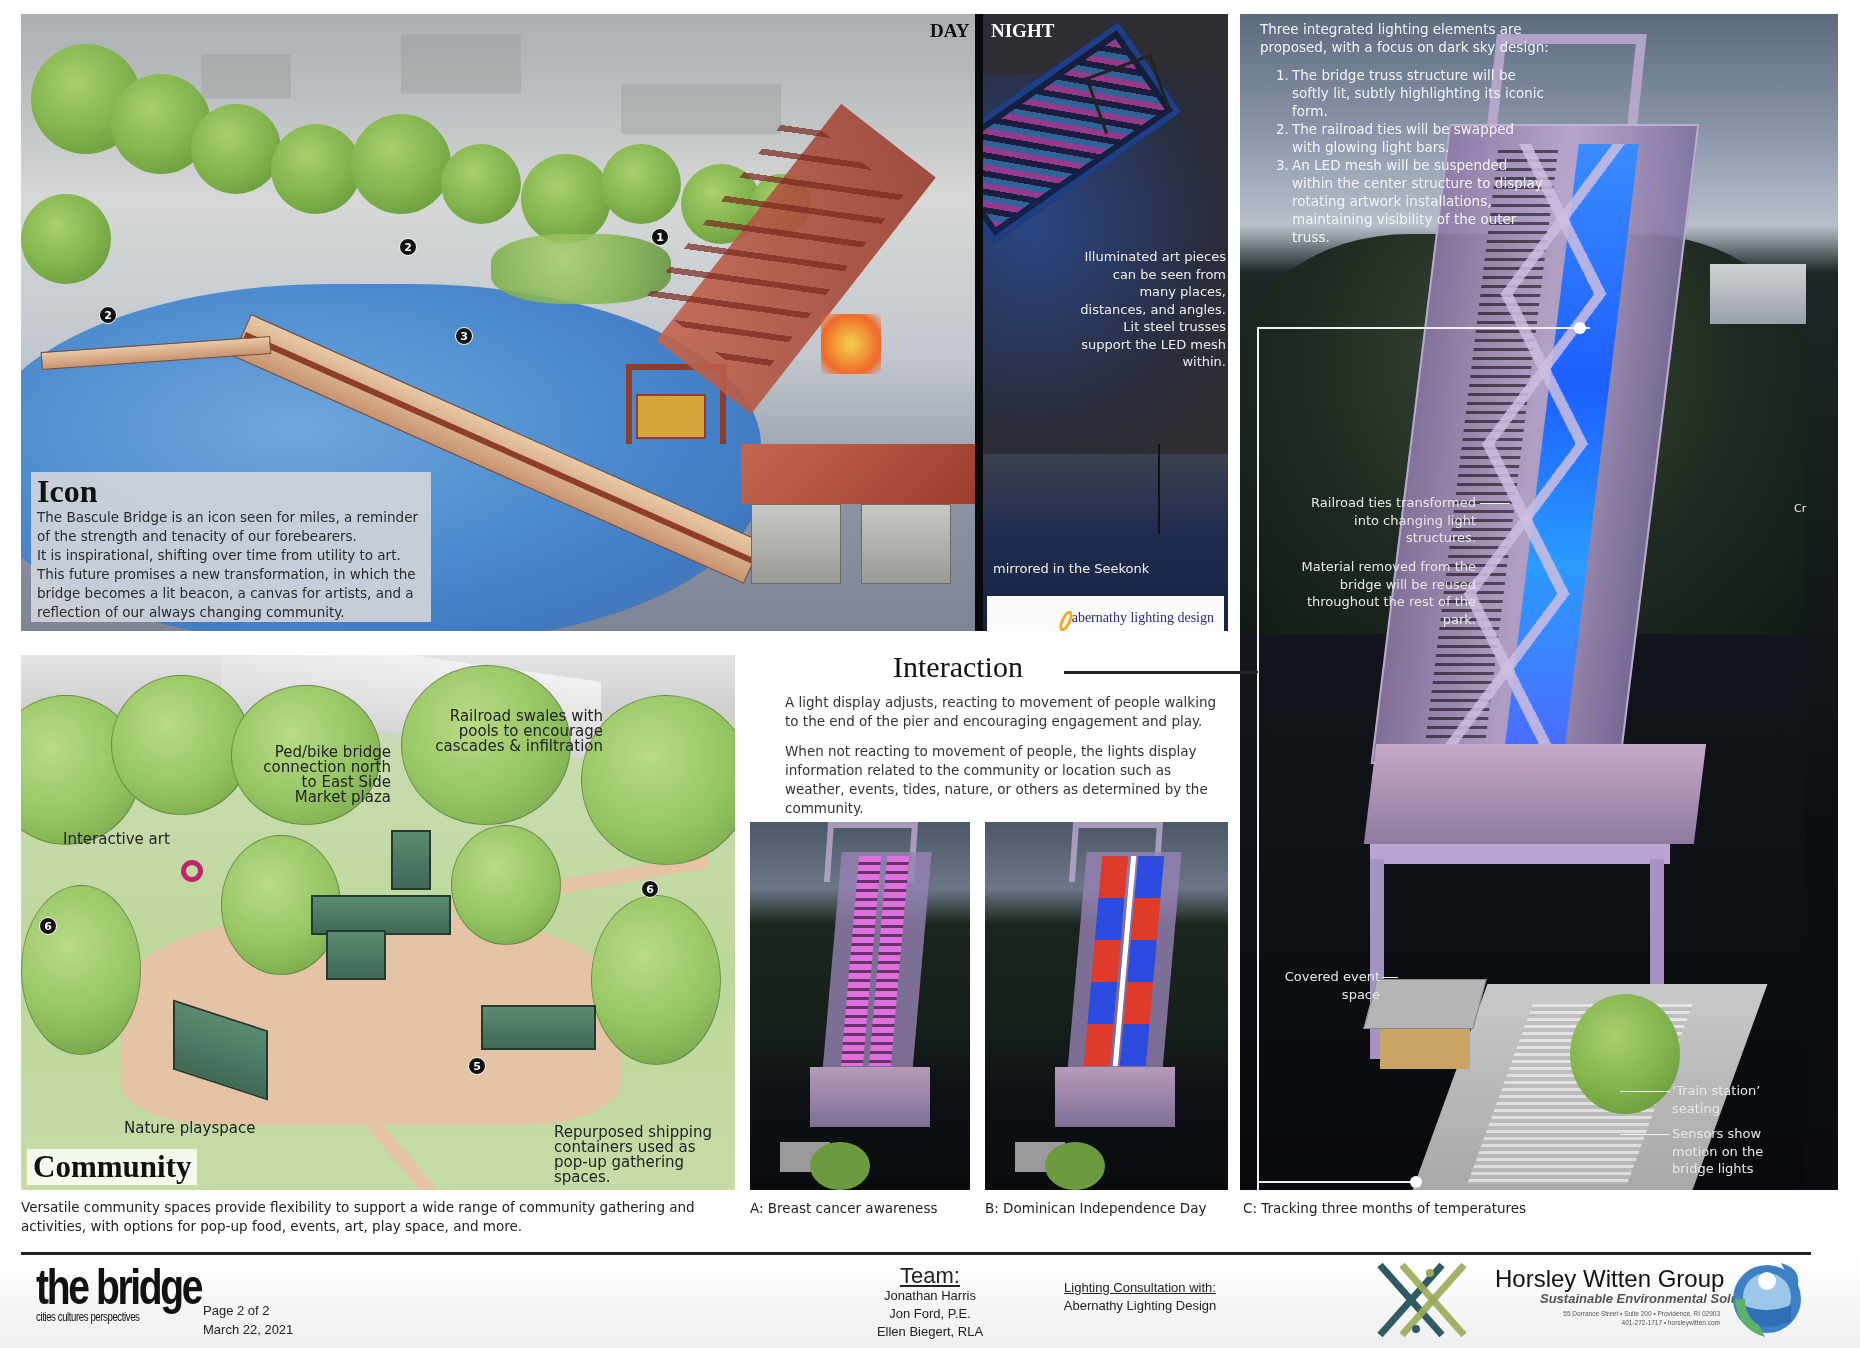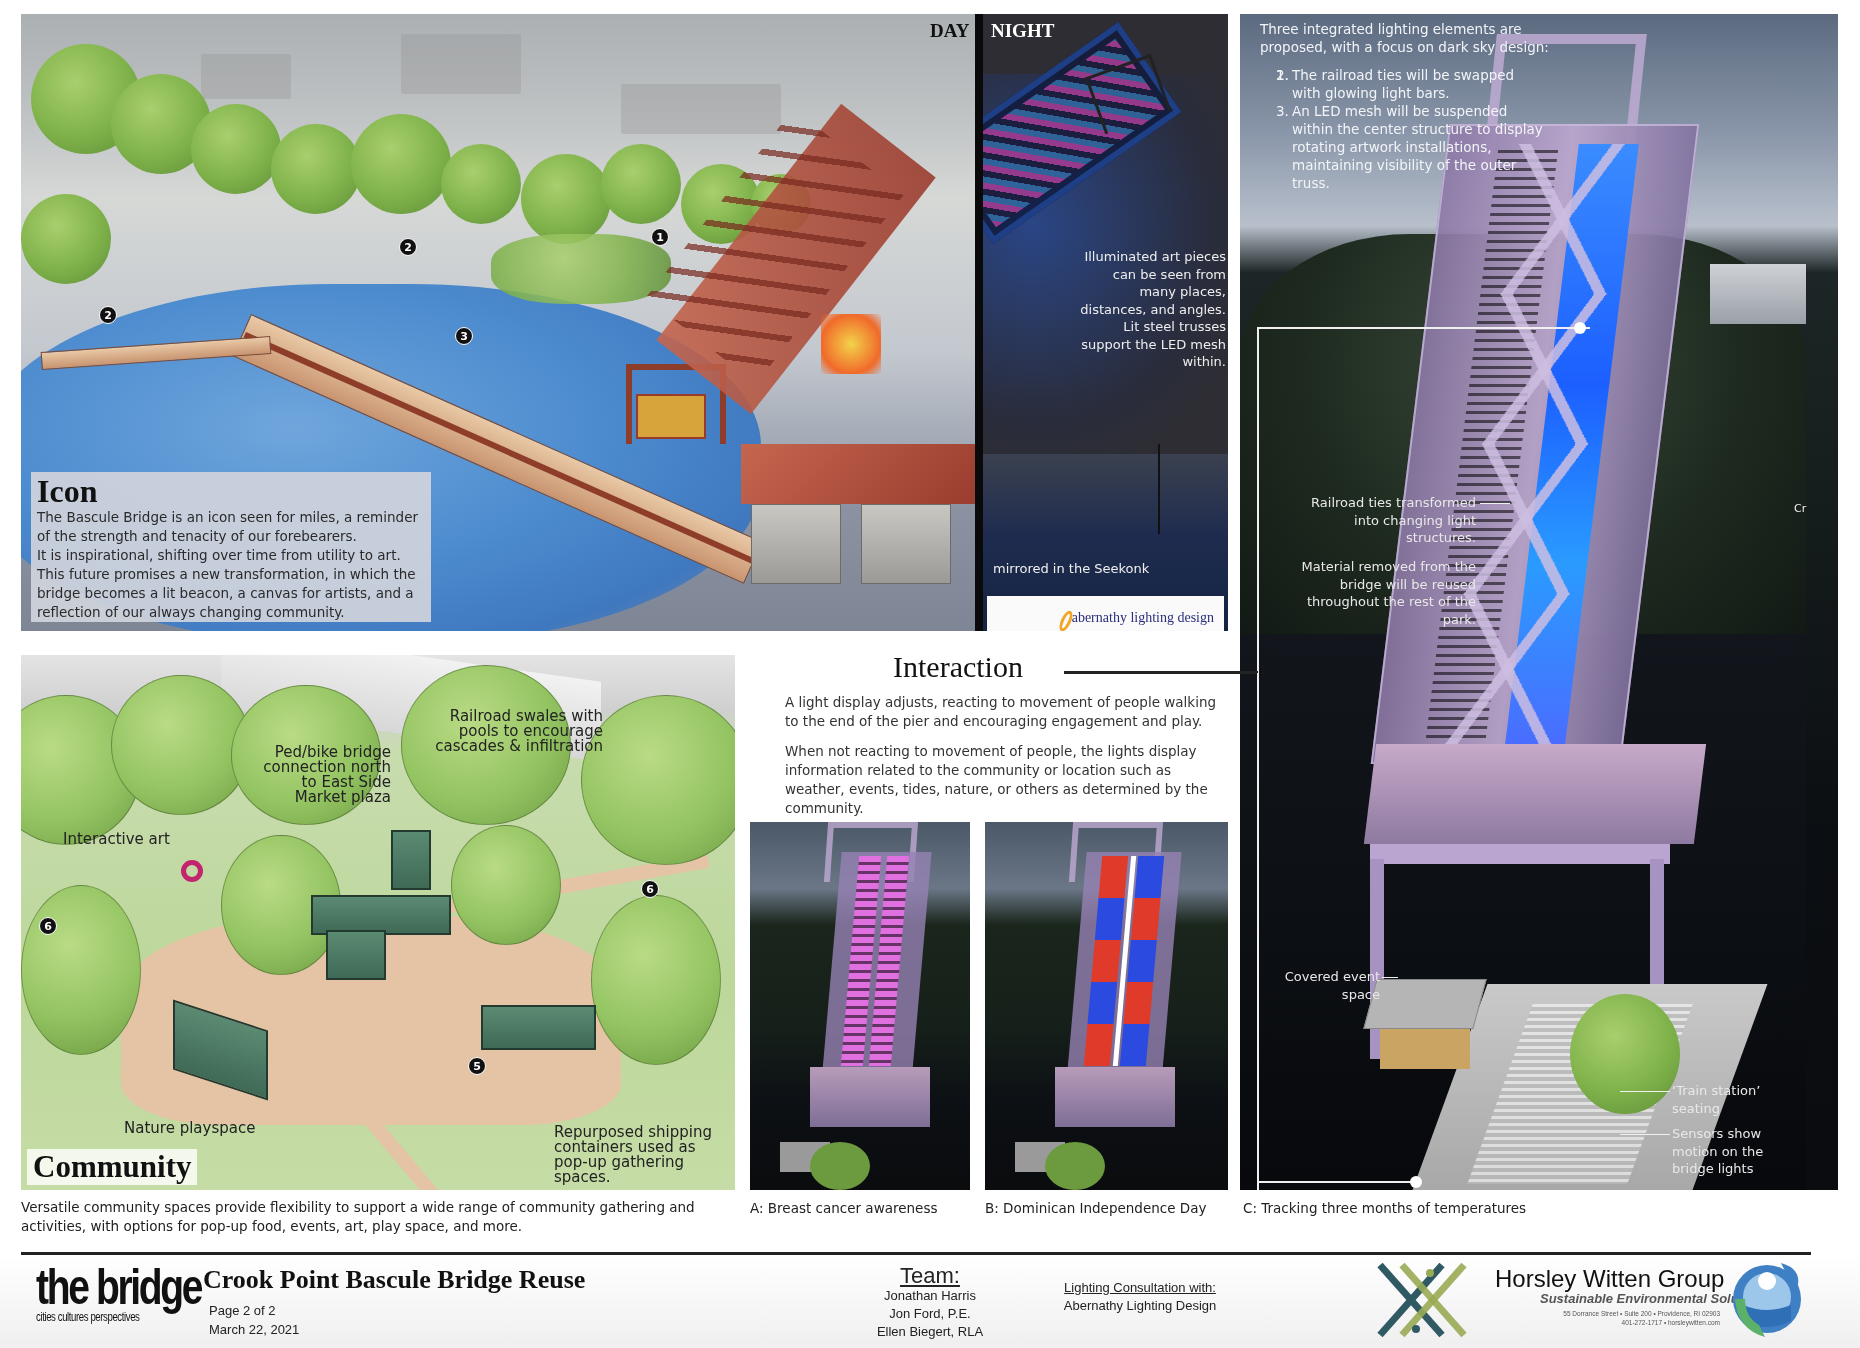--- a/index.html
+++ b/index.html
@@ -87,21 +87,21 @@
   .photo { overflow: hidden; background: linear-gradient(180deg, #4a5868 0%, #6b7787 18%, #1a251c 28%, #16201a 55%, #0d1014 75%, #0a0c0e 100%); }
   .photo-caption { font-size: 13.5px; color: #222; }
 
   
   #footer-rule { left: 21px; top: 1252px; width: 1790px; height: 3px; background: #222; }
   #footer { left: 0; top: 1255px; width: 1860px; height: 93px; background: linear-gradient(180deg, #ffffff, #efefef); }
   #bridge-logo { left: 36px; top: 9px; }
   #bridge-logo .big { font-family: "Liberation Sans", sans-serif; font-weight: bold; font-size: 50px; letter-spacing: -3px; color: #111; line-height: 46px; transform: scaleX(0.78); transform-origin: left; }
   #bridge-logo .small { font-family: "Liberation Sans", sans-serif; font-size: 12px; color: #111; transform: scaleX(0.8); transform-origin: left; letter-spacing: -0.5px; }
   #project-title { left: 203px; top: 10px; font-family: "Liberation Serif", serif; font-weight: bold; font-size: 26px; color: #111; }
-  #page-info { left: 203px; top: 46px; font-family: "Liberation Sans", sans-serif; font-size: 13px; color: #222; line-height: 19px; margin-left: 6px; }
+  #page-info { left: 203px; top: 46px; font-family: "Liberation Sans", sans-serif; font-size: 13px; color: #222; line-height: 19px; }
   #team { left: 860px; top: 10px; width: 140px; text-align: center; font-family: "Liberation Sans", sans-serif; font-size: 13px; line-height: 18px; color: #222; }
   #team .hdr { font-size: 22px; text-decoration: underline; line-height: 22px; }
   #lighting { left: 1050px; top: 24px; width: 180px; text-align: center; font-family: "Liberation Sans", sans-serif; font-size: 13px; line-height: 18px; color: #222; }
   #lighting .hdr { text-decoration: underline; }
   #hw-mark { left: 1372px; top: 4px; width: 98px; height: 80px; }
   #hw-name { left: 1495px; top: 10px; font-family: "Liberation Sans", sans-serif; font-size: 24px; color: #111; }
   #hw-tag { left: 1540px; top: 36px; font-family: "Liberation Sans", sans-serif; font-style: italic; font-weight: bold; font-size: 13px; color: #555; }
   #hw-addr { left: 1552px; top: 54px; width: 168px; text-align: right; font-family: "Liberation Sans", sans-serif; font-size: 6.5px; color: #555; line-height: 9px; }
   #hw-globe { left: 1727px; top: 4px; width: 78px; height: 82px; }
 </style>
@@ -194,21 +194,21 @@
   <div class="abs" style="left:410px;top:845px;width:14px;height:200px;background:#a793c2;"></div>
 
   <div class="abs plaza" style="left:210px;top:970px;width:280px;height:206px;transform:skewX(-20deg);"></div>
   <div class="abs" style="left:260px;top:990px;width:160px;height:180px;transform:skewX(-20deg);background:repeating-linear-gradient(180deg,#f2f2f2 0 3px,#bcbcbc 3px 7px);opacity:0.7;"></div>
   <div class="abs roof" style="left:130px;top:965px;width:110px;height:50px;transform:skewX(-15deg);"></div>
   <div class="abs" style="left:140px;top:1015px;width:90px;height:40px;background:#c9a462;"></div>
   <div class="abs tree" style="left:330px;top:980px;width:110px;height:120px;"></div>
 
   <div id="right-intro" class="abs">Three integrated lighting elements are proposed, with a focus on dark sky design:</div>
   <ol id="right-list" class="abs">
-    <li><span class="num">1.</span></li>
+    <li><span class="num">1.</span><span>The bridge truss structure will be softly lit, subtly highlighting its iconic form.</span></li>
     <li><span class="num">2.</span><span>The railroad ties will be swapped with glowing light bars.</span></li>
     <li><span class="num">3.</span><span>An LED mesh will be suspended within the center structure to display rotating artwork installations, maintaining visibility of the outer truss.</span></li>
   </ol>
 
   <div class="abs wline" style="left:17px;top:313px;width:2px;height:870px;"></div>
   <div class="abs wline" style="left:17px;top:313px;width:333px;height:2px;"></div>
   <div class="abs dot" style="left:334px;top:308px;"></div>
   <div class="abs wline" style="left:17px;top:1167px;width:160px;height:2px;"></div>
   <div class="abs dot" style="left:170px;top:1162px;"></div>
   <div class="abs wline" style="left:240px;top:489px;width:30px;height:1px;"></div>
@@ -293,21 +293,20 @@
 <div class="abs photo-caption" style="left:750px;top:1200px;">A:  Breast cancer awareness</div>
 <div class="abs photo-caption" style="left:985px;top:1200px;">B:  Dominican Independence Day</div>
 <div class="abs photo-caption" style="left:1243px;top:1200px;">C:  Tracking three months of temperatures</div>
 
 <div id="footer-rule" class="abs"></div>
 <div id="footer" class="abs">
   <div id="bridge-logo" class="abs">
     <div class="big">the bridge</div>
     <div class="small">cities cultures perspectives</div>
   </div>
-  <div id="project-title" class="abs">Crook Point Bascule Bridge Reuse</div>
   <div id="page-info" class="abs">
     <div>Page 2 of 2</div>
     <div>March 22, 2021</div>
   </div>
   <div id="team" class="abs">
     <div class="hdr">Team:</div>
     <div>Jonathan Harris</div>
     <div>Jon Ford, P.E.</div>
     <div>Ellen Biegert, RLA</div>
   </div>

